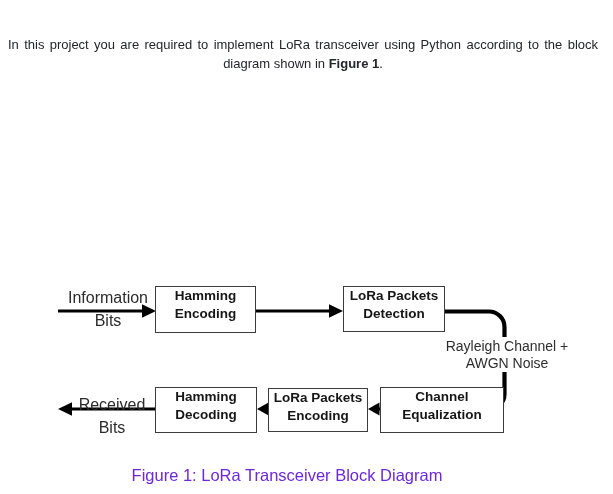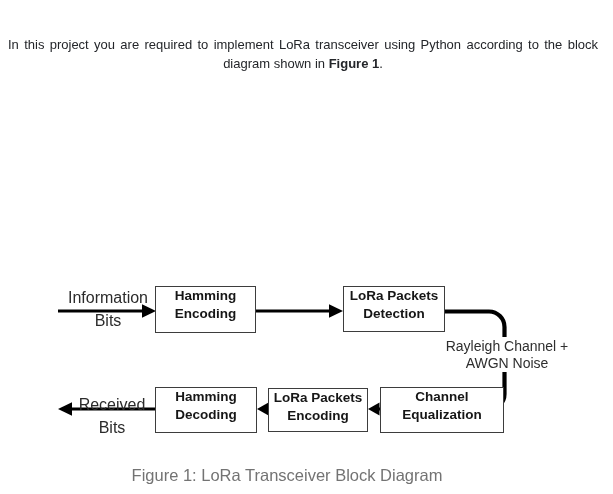--- a/index.html
+++ b/index.html
@@ -38,21 +38,21 @@
   }
   .lbl-info{left:56px;top:286px;width:104px;}
   .lbl-recv{left:62px;top:393px;width:100px;}
   .lbl-channel{
     position:absolute;left:441px;top:337px;width:132px;background:#ffffff;
     font-size:14px;line-height:16.5px;color:#2e2e2e;text-align:center;padding:1px 0;
   }
 
   .caption{
     position:absolute;left:57px;top:466px;width:460px;text-align:center;
-    font-size:16.5px;color:#737373;
+    font-size:16.5px;color:#6d28d9;
   }
 </style>
 </head>
 <body>
 
 <div class="page">
 
   <p class="intro">
     <span class="jline">In this project you are required to implement LoRa transceiver using Python according to the block</span>
     <span class="jline2"><span>diagram shown in </span><span class="bold">Figure 1</span><span>.</span></span>

